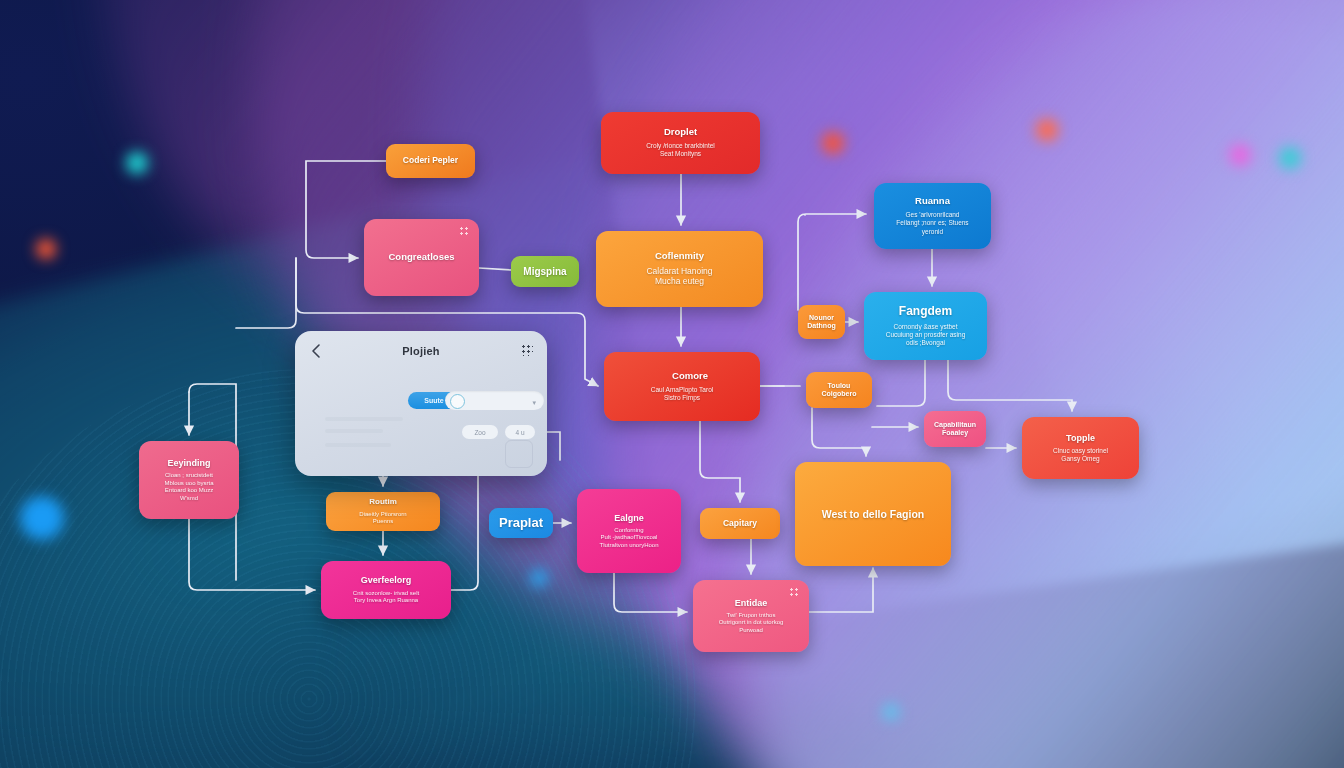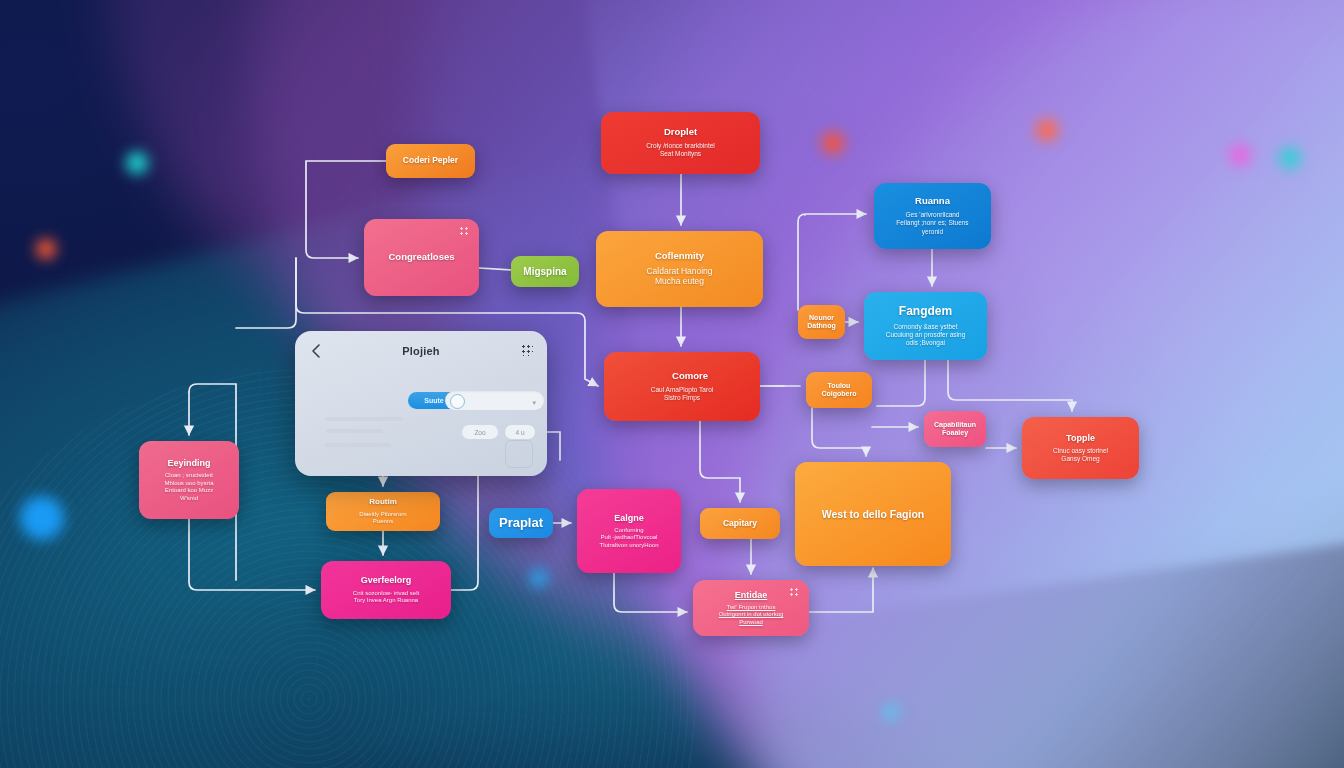--- a/index.html
+++ b/index.html
@@ -228,21 +228,21 @@
         <div class="s" style="font-size: 6px; white-space: pre-line;">Conforning
 Pult -jwdhaofTiovcoal
 Tlutraltvon unoryHoon</div>
       </div>
       <div class="node pill" style="left: 700px; top: 508px; width: 80px; height: 31px; background: linear-gradient(150deg, rgb(251, 162, 63) 0%, rgb(245, 135, 31) 100%);">
         <div class="t" style="font-size: 8.5px; white-space: pre-line;">Capitary</div>
       </div>
       <div class="node" style="left: 795px; top: 462px; width: 156px; height: 104px; background: linear-gradient(150deg, rgb(252, 171, 63) 0%, rgb(247, 136, 29) 100%);">
         <div class="t" style="font-size: 10.5px; white-space: pre-line;">West to dello Fagion</div>
       </div>
-      <div class="node" style="left: 693px; top: 580px; width: 116px; height: 56px; background: linear-gradient(150deg, rgb(245, 113, 143) 0%, rgb(239, 88, 129) 100%); text-decoration: underline;">
+      <div class="node" style="left: 693px; top: 580px; width: 116px; height: 72px; background: linear-gradient(150deg, rgb(245, 113, 143) 0%, rgb(239, 88, 129) 100%);">
         <span class="grip"></span>
         <div class="t" style="font-size: 9px; white-space: pre-line;">Entidae</div>
         <div class="s" style="font-size: 6px; white-space: pre-line;">Twi' Frupon tnthos
 Outrigonrt in dot utorkog
 Purwoad</div>
       </div>
     </div>
 
   <div id="card">
     <div class="hdr">

